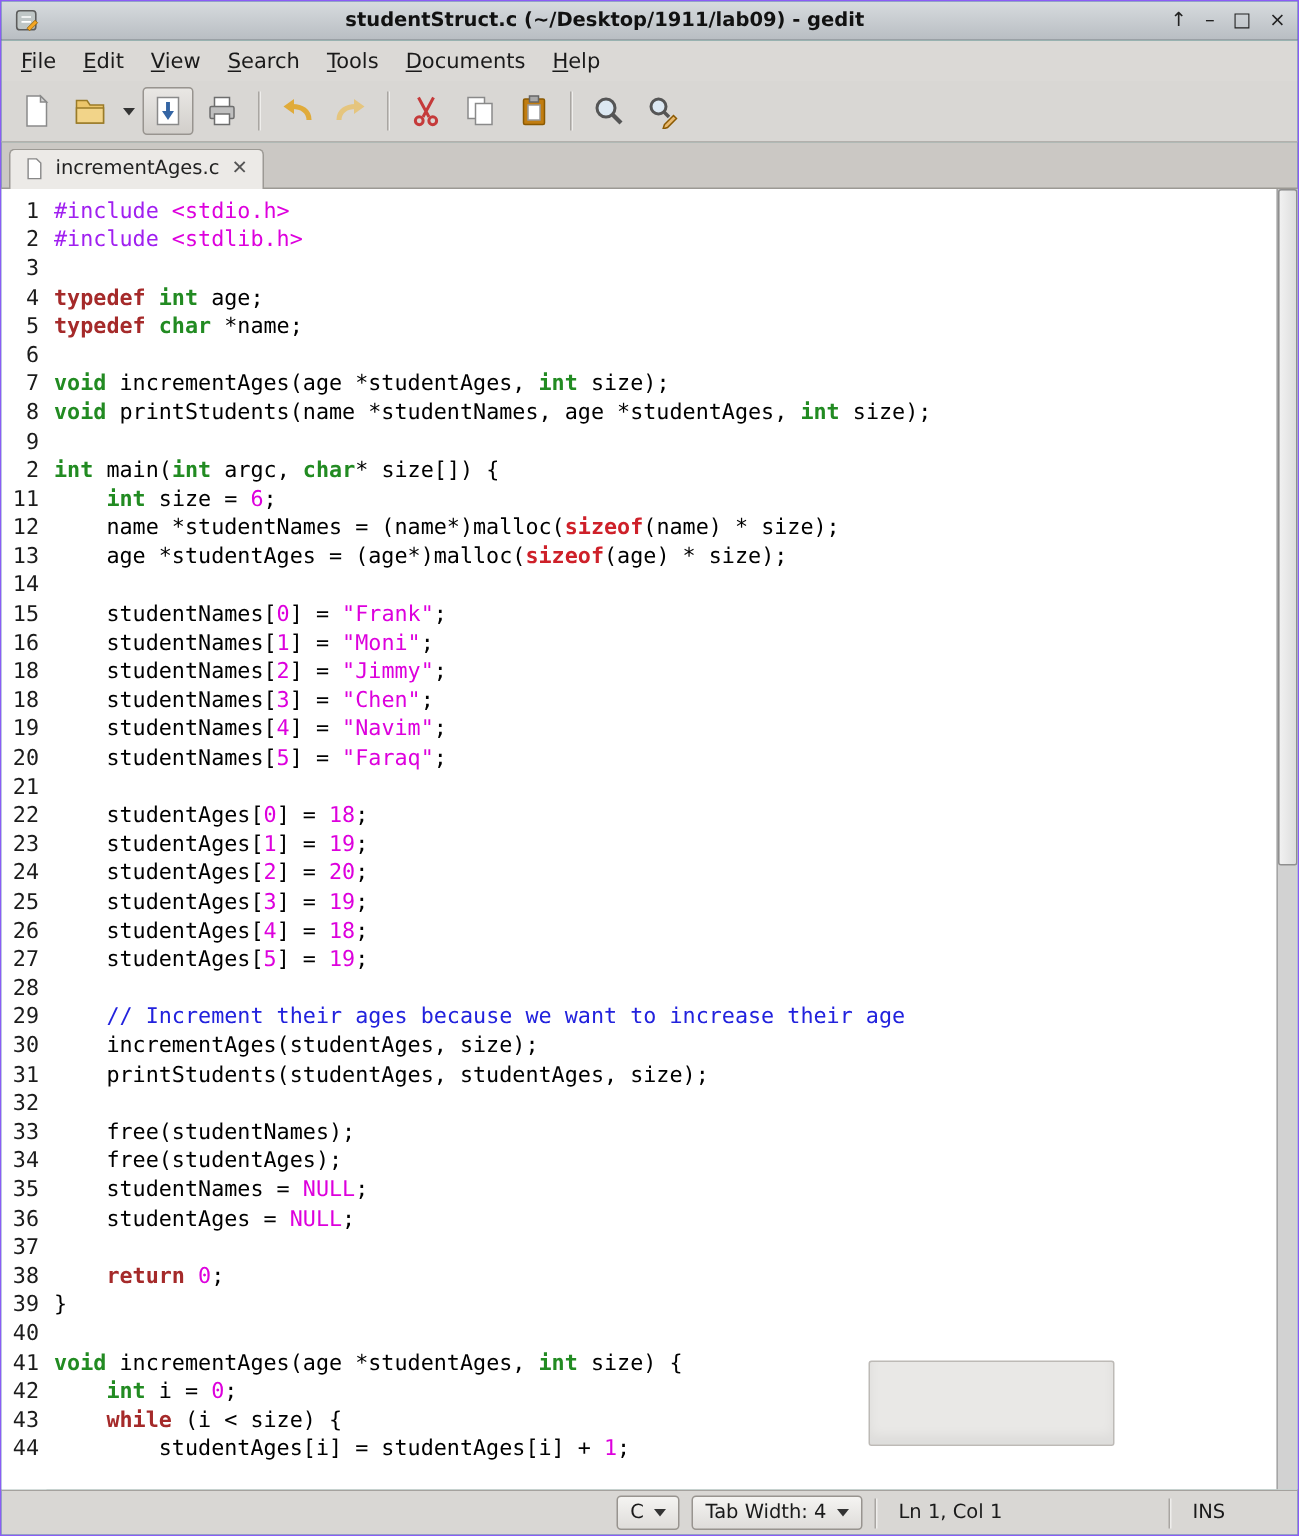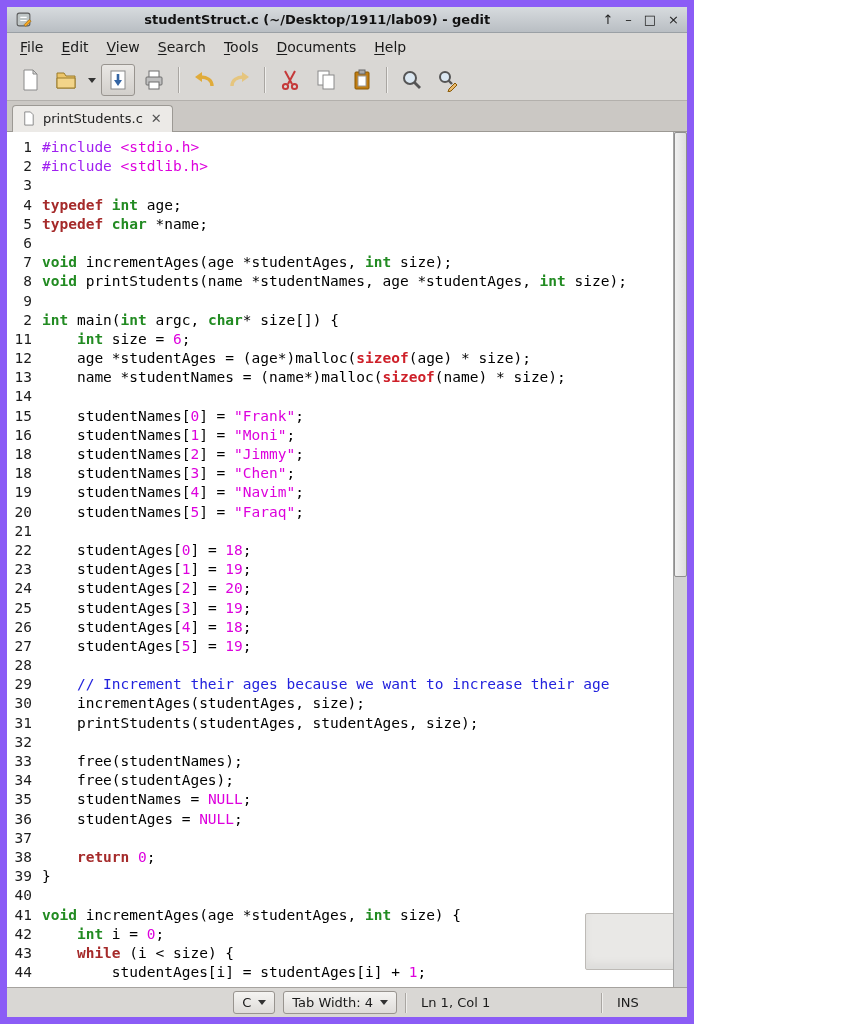--- a/index.html
+++ b/index.html
@@ -1,21 +1,21 @@
 <!DOCTYPE html>
 <html><head>
 <meta charset="utf-8">
 <style>
   * { box-sizing: border-box; margin: 0; padding: 0; }
   html,body { width: 866px; height: 1024px; overflow: hidden; }
   body { font-family: "DejaVu Sans", "Liberation Sans", sans-serif; }
 
   .window {
-    width: 694px; height: 1024px;
-    border: 7px solid #8b5cf6;
+    width: 866px; height: 1024px;
+    border: 1px solid #8b5cf6;
     display: flex; flex-direction: column;
     background: #0f766e;
   }
 
   
   .titlebar {
     height: 26px; flex: 0 0 26px;
     background: linear-gradient(#d7dbde, #b9bec3);
     border-bottom: 1px solid #9aa0a5;
     display: flex; align-items: center;
@@ -268,21 +268,21 @@
     </button>
   </div>
 
   <div class="tabbar">
     <div class="tab">
       <span style="display:inline-flex">
         <svg width="15" height="15" viewBox="0 0 16 16">
             <path d="M4 1h6l3 3v11H4z" fill="#fff" stroke="#888"></path>
           </svg>
       </span>
-      <span>printStudents.c</span>
+      <span>incrementAges.c</span>
       <span class="tab-close">✕</span>
     </div>
   </div>
 
   <div class="editor">
     <div class="gutter">
         <div class="ln">1</div>
         <div class="ln">2</div>
         <div class="ln">3</div>
         <div class="ln">4</div>
@@ -332,22 +332,22 @@
         <div class="cl"><span class="tok-pp">#include </span><span class="tok-st">&lt;stdlib.h&gt;</span></div>
         <div class="cl"> </div>
         <div class="cl"><span class="tok-kw">typedef</span><span class="tok-pl"> </span><span class="tok-ty">int</span><span class="tok-pl"> age;</span></div>
         <div class="cl"><span class="tok-kw">typedef</span><span class="tok-pl"> </span><span class="tok-ty">char</span><span class="tok-pl"> *name;</span></div>
         <div class="cl"> </div>
         <div class="cl"><span class="tok-ty">void</span><span class="tok-pl"> incrementAges(age *studentAges, </span><span class="tok-ty">int</span><span class="tok-pl"> size);</span></div>
         <div class="cl"><span class="tok-ty">void</span><span class="tok-pl"> printStudents(name *studentNames, age *studentAges, </span><span class="tok-ty">int</span><span class="tok-pl"> size);</span></div>
         <div class="cl"> </div>
         <div class="cl"><span class="tok-ty">int</span><span class="tok-pl"> main(</span><span class="tok-ty">int</span><span class="tok-pl"> argc, </span><span class="tok-ty">char</span><span class="tok-pl">* size[]) {</span></div>
         <div class="cl"><span class="tok-pl">    </span><span class="tok-ty">int</span><span class="tok-pl"> size = </span><span class="tok-st">6</span><span class="tok-pl">;</span></div>
+        <div class="cl"><span class="tok-pl">    name *studentNames = (name*)malloc(</span><span class="tok-sz">sizeof</span><span class="tok-pl">(name) * size);</span></div>
         <div class="cl"><span class="tok-pl">    age *studentAges = (age*)malloc(</span><span class="tok-sz">sizeof</span><span class="tok-pl">(age) * size);</span></div>
-        <div class="cl"><span class="tok-pl">    name *studentNames = (name*)malloc(</span><span class="tok-sz">sizeof</span><span class="tok-pl">(name) * size);</span></div>
         <div class="cl"> </div>
         <div class="cl"><span class="tok-pl">    studentNames[</span><span class="tok-st">0</span><span class="tok-pl">] = </span><span class="tok-st">"Frank"</span><span class="tok-pl">;</span></div>
         <div class="cl"><span class="tok-pl">    studentNames[</span><span class="tok-st">1</span><span class="tok-pl">] = </span><span class="tok-st">"Moni"</span><span class="tok-pl">;</span></div>
         <div class="cl"><span class="tok-pl">    studentNames[</span><span class="tok-st">2</span><span class="tok-pl">] = </span><span class="tok-st">"Jimmy"</span><span class="tok-pl">;</span></div>
         <div class="cl"><span class="tok-pl">    studentNames[</span><span class="tok-st">3</span><span class="tok-pl">] = </span><span class="tok-st">"Chen"</span><span class="tok-pl">;</span></div>
         <div class="cl"><span class="tok-pl">    studentNames[</span><span class="tok-st">4</span><span class="tok-pl">] = </span><span class="tok-st">"Navim"</span><span class="tok-pl">;</span></div>
         <div class="cl"><span class="tok-pl">    studentNames[</span><span class="tok-st">5</span><span class="tok-pl">] = </span><span class="tok-st">"Faraq"</span><span class="tok-pl">;</span></div>
         <div class="cl"> </div>
         <div class="cl"><span class="tok-pl">    studentAges[</span><span class="tok-st">0</span><span class="tok-pl">] = </span><span class="tok-st">18</span><span class="tok-pl">;</span></div>
         <div class="cl"><span class="tok-pl">    studentAges[</span><span class="tok-st">1</span><span class="tok-pl">] = </span><span class="tok-st">19</span><span class="tok-pl">;</span></div>

